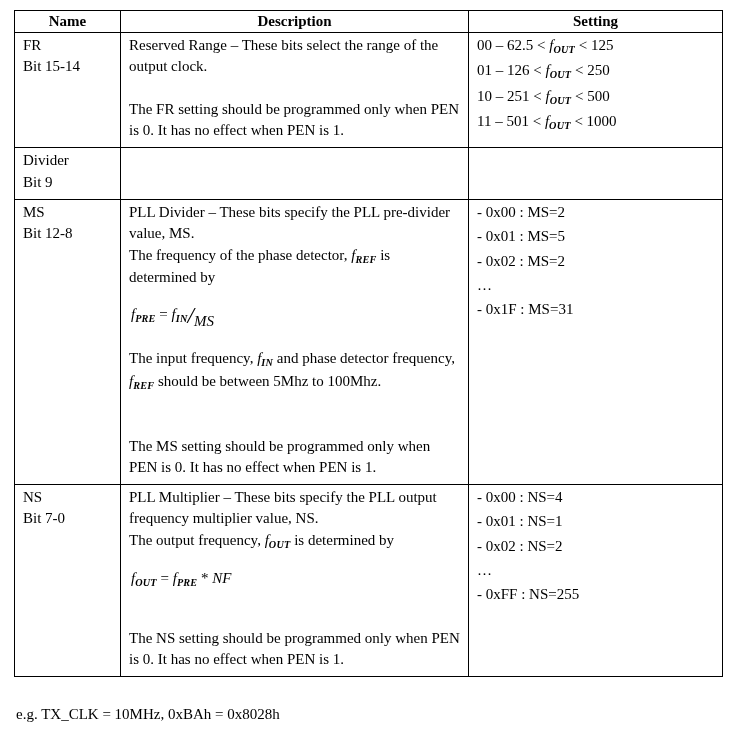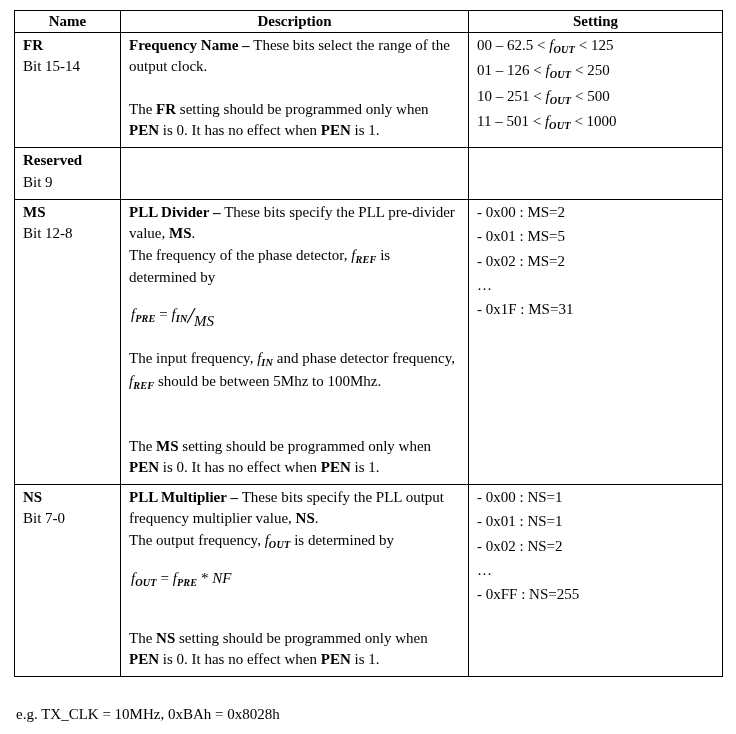--- a/index.html
+++ b/index.html
@@ -31,21 +31,21 @@
   td {
     vertical-align: top;
     padding: 2px 8px 6px 8px;
     line-height: 1.42;
   }
   .para { min-height: 1.42em; }
   .para.blank { height: 1.42em; }
   .para.formula { margin: 16px 0 16px 2px; }
   .name-cell .para { line-height: 1.38; }
   .setting-cell .para { margin: 0 0 3px 0; }
-  .run.b   { font-weight: bold; }
+  .run.b   { font-weight: normal; }
   .run.m   { font-style: italic; font-family: "Liberation Serif", serif; }
   .run.sub { font-size: 0.68em; vertical-align: -0.28em; letter-spacing: 0.02em; font-weight: bold; }
   .run.big { font-size: 1.55em; font-style: italic; line-height: 1; vertical-align: -0.18em; }
   .run.low { vertical-align: -0.45em; }
   .footer-line {
     margin: 28px 0 0 2px;
     font-size: 15px;
     line-height: 1.3;
   }
   .footer-line + .footer-line { margin-top: 17px; }
@@ -67,34 +67,34 @@
         <th>Setting</th>
       </tr>
     </thead>
     <tbody>
       <tr>
         <td class="name-cell">
             <div class="para"><span class="run b">FR</span></div>
             <div class="para"><span class="run">Bit 15-14</span></div>
           </td>
         <td class="desc-cell">
-            <div class="para"><span class="run b">Frequency Name – </span><span class="run">These bits select the range of the output clock.</span></div>
+            <div class="para"><span class="run b">Reserved Range – </span><span class="run">These bits select the range of the output clock.</span></div>
             <div class="para blank">&nbsp;</div>
             <div class="para"><span class="run">The </span><span class="run b">FR</span><span class="run"> setting should be programmed only when </span><span class="run b">PEN</span><span class="run"> is 0. It has no effect when </span><span class="run b">PEN</span><span class="run"> is 1.</span></div>
           </td>
         <td class="setting-cell">
             <div class="para"><span class="run">00 – 62.5 &lt; </span><span class="run m">f</span><span class="run m sub">OUT</span><span class="run"> &lt; 125</span></div>
             <div class="para"><span class="run">01 – 126 &lt; </span><span class="run m">f</span><span class="run m sub">OUT</span><span class="run"> &lt; 250</span></div>
             <div class="para"><span class="run">10 – 251 &lt; </span><span class="run m">f</span><span class="run m sub">OUT</span><span class="run"> &lt; 500</span></div>
             <div class="para"><span class="run">11 – 501 &lt; </span><span class="run m">f</span><span class="run m sub">OUT</span><span class="run"> &lt; 1000</span></div>
           </td>
       </tr>
       <tr>
         <td class="name-cell">
-            <div class="para"><span class="run b">Reserved</span></div>
+            <div class="para"><span class="run b">Divider</span></div>
             <div class="para"><span class="run">Bit 9</span></div>
           </td>
         <td class="desc-cell"></td>
         <td class="setting-cell"></td>
       </tr>
       <tr>
         <td class="name-cell">
             <div class="para"><span class="run b">MS</span></div>
             <div class="para"><span class="run">Bit 12-8</span></div>
           </td>
@@ -121,21 +121,21 @@
             <div class="para"><span class="run">Bit 7-0</span></div>
           </td>
         <td class="desc-cell">
             <div class="para"><span class="run b">PLL Multiplier – </span><span class="run">These bits specify the PLL output frequency multiplier value, </span><span class="run b">NS</span><span class="run">.</span></div>
             <div class="para"><span class="run">The output frequency, </span><span class="run m">f</span><span class="run m sub">OUT</span><span class="run"> is determined by</span></div>
             <div class="para formula"><span class="run m">f</span><span class="run m sub">OUT</span><span class="run"> = </span><span class="run m">f</span><span class="run m sub">PRE</span><span class="run"> * </span><span class="run m">NF</span></div>
             <div class="para blank">&nbsp;</div>
             <div class="para"><span class="run">The </span><span class="run b">NS</span><span class="run"> setting should be programmed only when </span><span class="run b">PEN</span><span class="run"> is 0. It has no effect when </span><span class="run b">PEN</span><span class="run"> is 1.</span></div>
           </td>
         <td class="setting-cell">
-            <div class="para"><span class="run">- 0x00 : NS=1</span></div>
+            <div class="para"><span class="run">- 0x00 : NS=4</span></div>
             <div class="para"><span class="run">- 0x01 : NS=1</span></div>
             <div class="para"><span class="run">- 0x02 : NS=2</span></div>
             <div class="para"><span class="run">…</span></div>
             <div class="para"><span class="run">- 0xFF : NS=255</span></div>
           </td>
       </tr>
     </tbody>
   </table>
 
   <p class="footer-line">e.g. TX_CLK = 10MHz, 0xBAh = 0x8028h</p>

